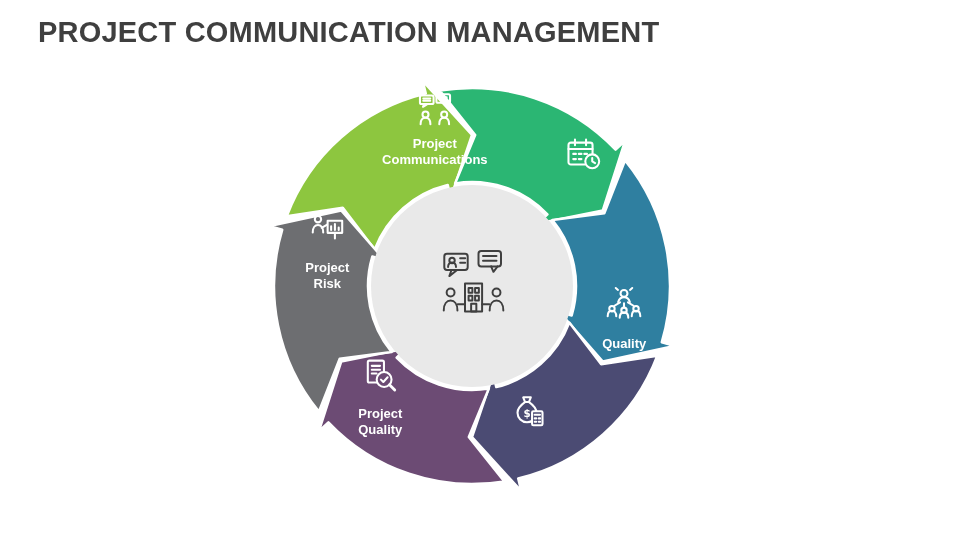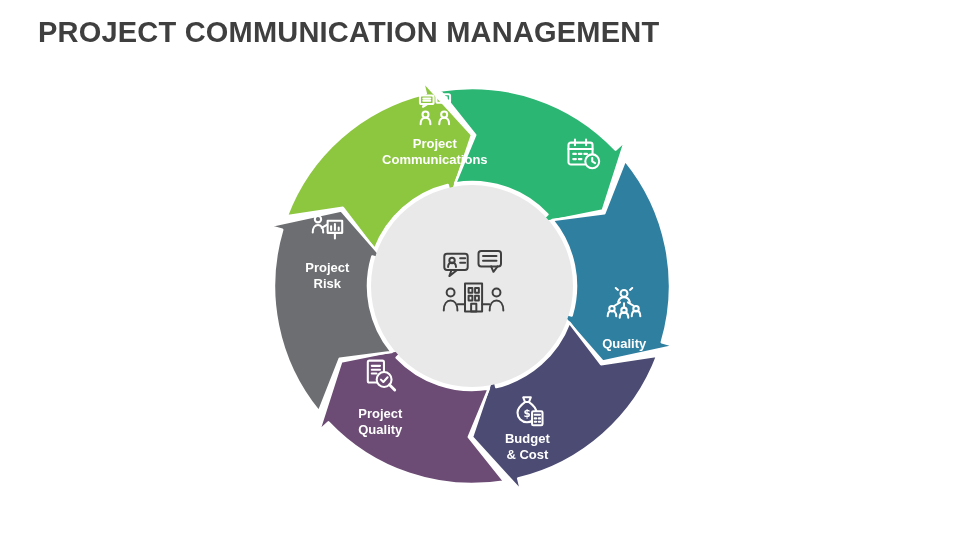--- a/index.html
+++ b/index.html
@@ -113,22 +113,20 @@
       <div class="seg-text" style="left: 624.174px; top: 344.414px;">Quality</div>
       <div class="seg-icon" style="left: 527.347px; top: 409.738px; color: rgb(75, 75, 115);">
         <svg viewBox="0 0 24 24" fill="none" stroke="#fff" stroke-width="1.3" stroke-linecap="round" stroke-linejoin="round">
           <path d="M9.6,4 h4.8 l-1.2,3 h-2.4 z"></path>
           <path d="M10.7,7 C7.6,9.2,6,11.4,6,13.7 a6,6 0 0 0 12,0 C18,11.4,16.4,9.2,13.3,7 Z"></path>
           <text x="12" y="16.3" text-anchor="middle" font-size="6.5" font-weight="bold" font-family="DejaVu Sans, sans-serif" fill="#fff" stroke="none">$</text>
           <rect x="15.2" y="12.8" width="6.6" height="8.8" rx="0.8" fill="currentColor"></rect>
           <path d="M16.8,15 h3.4 M16.9,17.3 h0.9 M19.4,17.3 h0.9 M16.9,19.4 h0.9 M19.4,19.4 h0.9"></path>
         </svg>
       </div>
-      <div class="seg-text" style="left: 527.347px; top: 446.738px;">Budget
-&amp; Cost</div>
       <div class="seg-icon" style="left: 380.292px; top: 375.962px; color: rgb(108, 75, 116);">
         <svg viewBox="0 0 24 24" fill="none" stroke="#fff" stroke-width="1.3" stroke-linecap="round" stroke-linejoin="round">
           <rect x="4.3" y="2.3" width="10.2" height="13.8" rx="1"></rect>
           <path d="M6.8,5.6 h5.2 M6.8,8 h5.2 M6.8,10.4 h3"></path>
           <circle cx="14.6" cy="14.2" r="4.7" fill="currentColor"></circle>
           <path d="M12.6,14.3 l1.5,1.5 l2.7,-3"></path>
           <path d="M18,17.6 L21.3,20.9" stroke-width="1.8"></path>
         </svg>
       </div>
       <div class="seg-text" style="left: 380.292px; top: 421.962px;">Project

